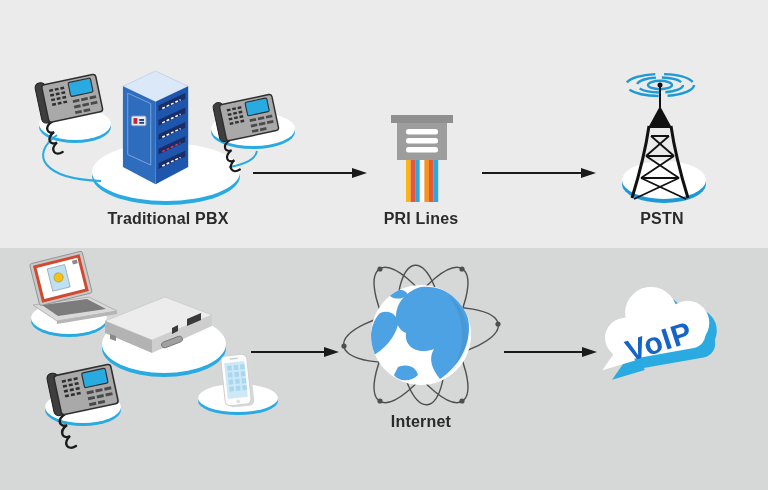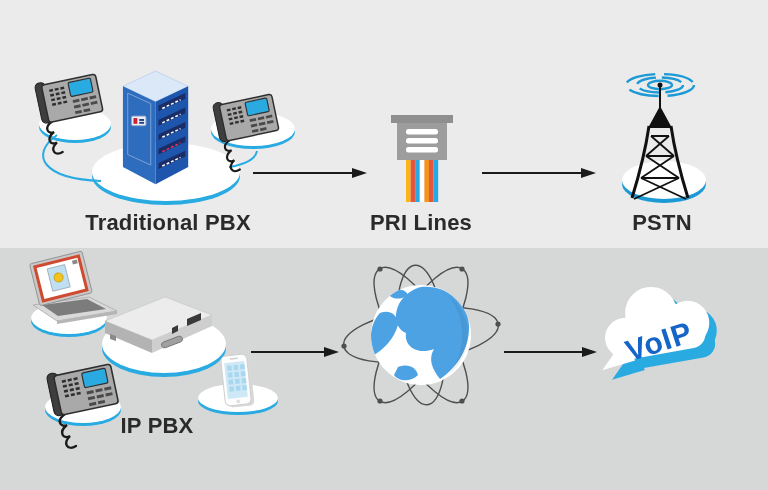--- a/index.html
+++ b/index.html
@@ -2,21 +2,21 @@
 <html><head>
 <meta charset="utf-8">
 <style>
   html,body{margin:0;padding:0;}
   .canvas{position:relative;width:768px;height:490px;overflow:hidden;
           font-family:"Liberation Sans","DejaVu Sans",sans-serif;}
   .band{position:absolute;left:0;width:768px;}
   .band-top{top:0;height:248px;background:#ebebeb;}
   .band-bottom{top:248px;height:242px;background:#d6d7d7;}
   .node-label{position:absolute;width:200px;text-align:center;
-              font-size:22px;font-weight:700;color:#2a2a2a;letter-spacing:.2px;}
+              font-size:16px;font-weight:700;color:#2a2a2a;letter-spacing:.2px;}
   .abs{position:absolute;}
   svg{display:block;overflow:visible;}
   svg text{font-family:"Liberation Sans","DejaVu Sans",sans-serif;}
 </style>
 </head>
 <body>
 
 <svg width="0" height="0" class="abs" aria-hidden="true">
   <defs>
     <g id="deskphone">
@@ -278,15 +278,15 @@
         <circle cx="40" cy="58" r="20"></circle>
           <circle cx="70" cy="38" r="26"></circle>
           <circle cx="104" cy="54" r="22"></circle>
         <rect x="24" y="52" width="96" height="28" rx="14"></rect>
         <polygon points="12,86 40,58 46,82"></polygon>
       </g>
       <text x="38" y="76" font-size="30" font-weight="bold" fill="#1565c8" transform="rotate(-8 85 62)" letter-spacing="1">VoIP</text>
     </g>
   </svg>
 
-  <div class="node-label" style="left:57px;top:413px">IP PBX</div>
+  <div class="node-label" style="left:321px;top:413px">Internet</div>
 
 </div>
 
 </body></html>

